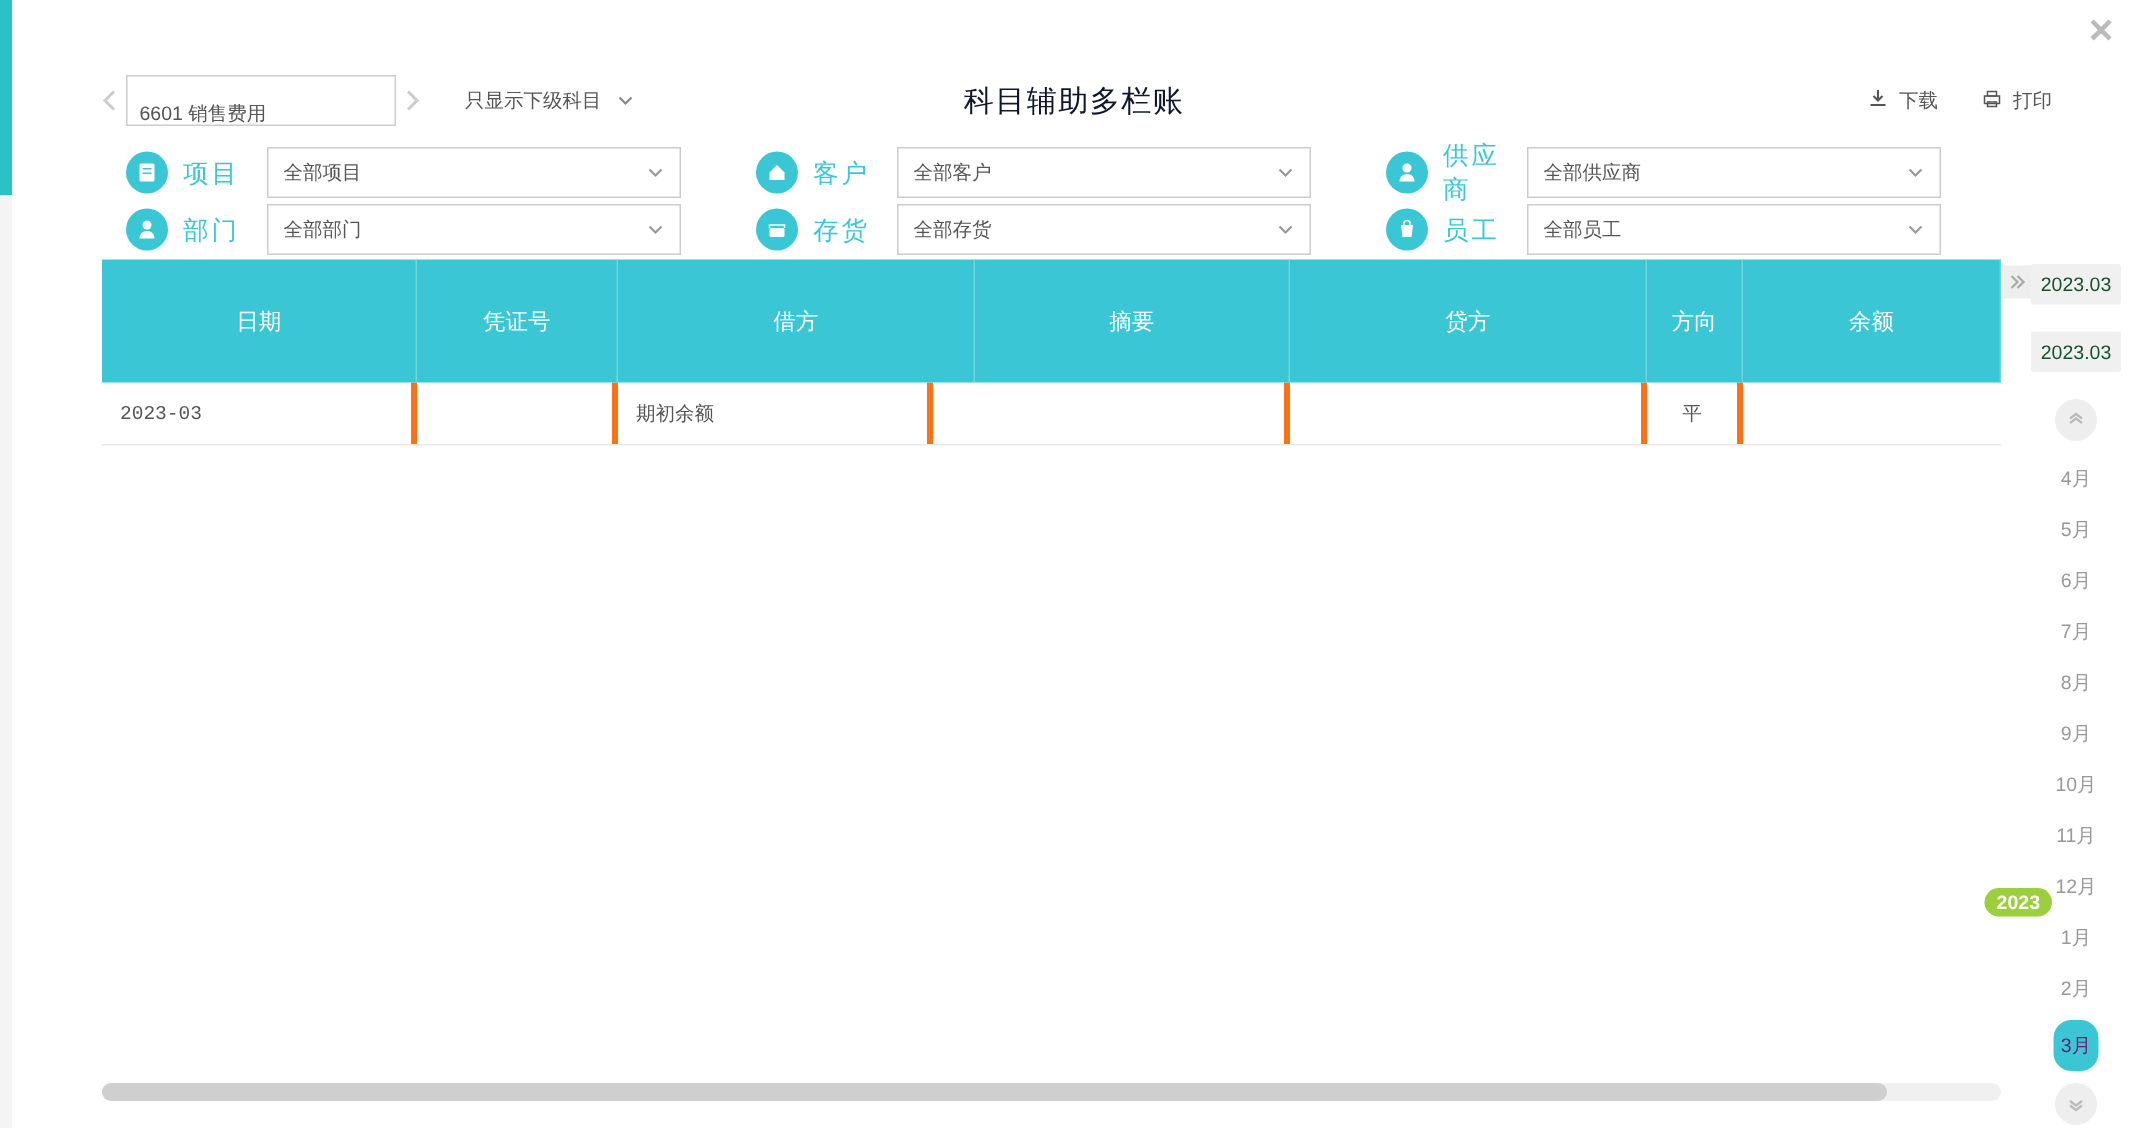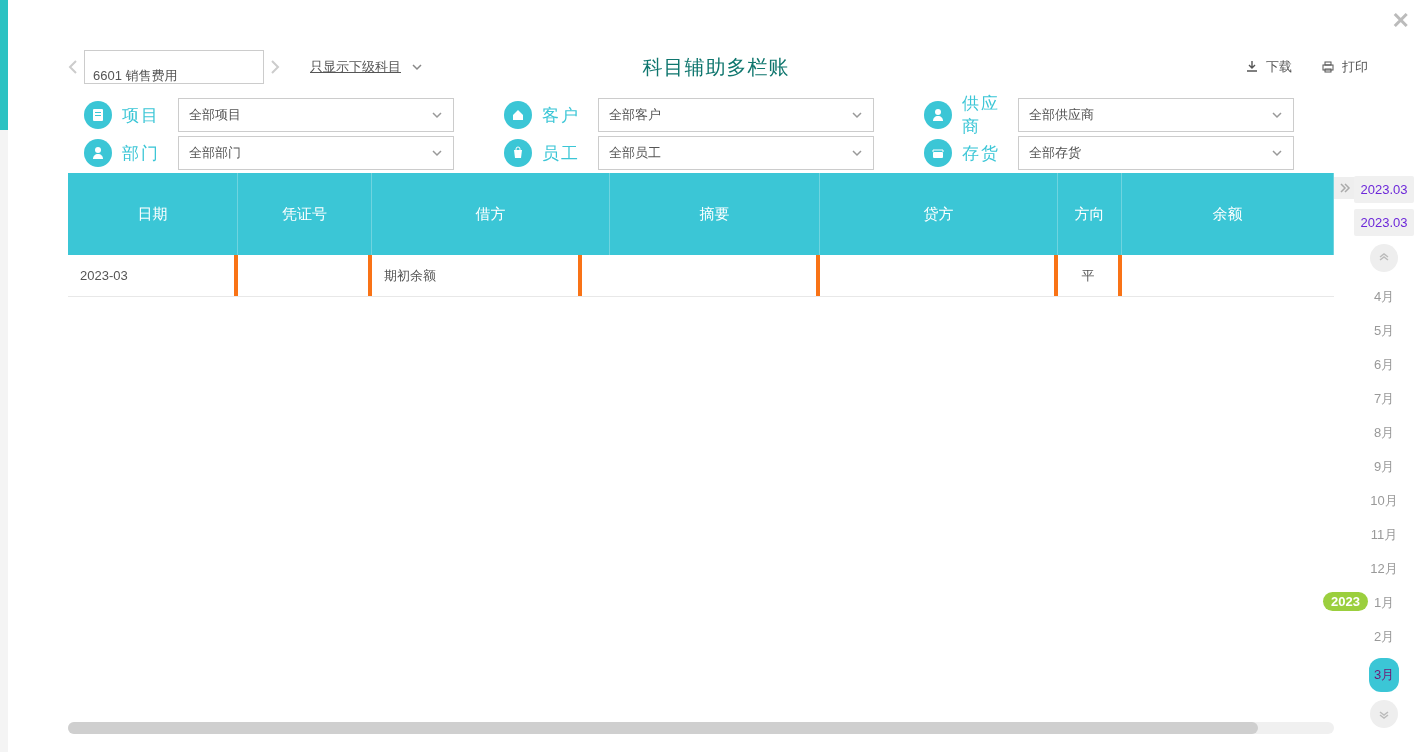--- a/index.html
+++ b/index.html
@@ -50,34 +50,34 @@
   padding: 16px 8px;
   color: #555;
   margin: 0 2px;
 }
 .display-mode {
   margin-left: 26px;
   display: flex; align-items: center;
   color: #555;
   cursor: pointer;
 }
-.display-mode span { margin-right: 10px; text-decoration: underline; }
+.display-mode span { margin-right: 10px; }
 .chev-down { width: 12px; height: 12px; }
 .page-title {
   position: absolute;
   left: 50%; transform: translateX(-50%);
-  font-size: 20px; color: #0f766e;
+  font-size: 20px; color: #0f172a;
   letter-spacing: 1px;
 }
 .top-actions {
   margin-left: auto;
   display: flex; align-items: center; gap: 28px;
 }
 .action-btn {
-  display: flex; align-items: center; gap: 6px;
+  display: flex; align-items: flex-start; gap: 6px;
   color: #555; cursor: pointer;
 }
 .action-btn svg { width: 16px; height: 16px; }
 
 .filters {
   position: absolute;
   top: 96px; left: 76px; right: 76px;
 }
 .filter-row {
   display: flex; align-items: center;
@@ -122,21 +122,21 @@
   align-items: center;
   font-size: 15px;
   position: relative;
 }
 .thead .th {
   display: flex; align-items: center; justify-content: center;
   height: 100%;
   border-right: 1px solid #6fd4df;
 }
 .thead .th:last-child { border-right: none; }
-.col-date   { width: 170px; }
+.col-date   { width: 210px; font-family: Liberation Mono, monospace; }
 .col-vno    { width: 134px; }
 .col-summ   { width: 210px; }
 .col-debit  { width: 238px; }
 .col-credit { width: 238px; }
 .col-dir    { width: 64px; }
 .col-bal    { flex: 1; text-align: center; }
 .more-chev {
   position: absolute; right: -22px; top: 4px;
   width: 22px; height: 22px;
   background: #eee;
@@ -171,25 +171,25 @@
 }
 
 .month-rail {
   position: absolute;
   right: 10px; top: 176px;
   width: 60px;
   text-align: center;
 }
 .date-badge {
   background: #f0f0f0;
-  color: #6d28d9;
+  color: #14532d;
   font-size: 13px;
   padding: 6px 4px;
   border-radius: 2px;
-  margin-bottom: 6px;
+  margin-bottom: 18px;
 }
 .rail-scroll {
   width: 28px; height: 28px; border-radius: 50%;
   background: #eee; color: #bbb;
   margin: 8px auto;
   display: flex; align-items: center; justify-content: center;
   cursor: pointer;
 }
 .rail-month {
   color: #999; font-size: 13px;
@@ -319,42 +319,42 @@
         <div class="select-box">
           <span>全部部门</span>
           <svg class="chev-down" viewBox="0 0 12 12">
               <path d="M2 4 L6 8 L10 4" stroke="#999" stroke-width="1.5" fill="none"></path>
             </svg>
         </div>
       </div>
       <div class="filter-group">
         <div class="round-icon">
             <svg viewBox="0 0 16 16">
+              <rect x="3" y="7" width="10" height="6" rx="1"></rect>
+              <path d="M3 7V5h10v2" fill="none" stroke="#fff"></path>
+            </svg>
+          </div>
+        <div class="filter-label">存货</div>
+        <div class="select-box">
+          <span>全部存货</span>
+          <svg class="chev-down" viewBox="0 0 12 12">
+              <path d="M2 4 L6 8 L10 4" stroke="#999" stroke-width="1.5" fill="none"></path>
+            </svg>
+        </div>
+      </div>
+      <div class="filter-group">
+        <div class="round-icon">
+            <svg viewBox="0 0 16 16">
               <path d="M4 5h8l-1 8H5z"></path>
               <path d="M6 5V4a2 2 0 014 0v1" fill="none" stroke="#fff"></path>
             </svg>
           </div>
         <div class="filter-label">员工</div>
         <div class="select-box">
           <span>全部员工</span>
-          <svg class="chev-down" viewBox="0 0 12 12">
-              <path d="M2 4 L6 8 L10 4" stroke="#999" stroke-width="1.5" fill="none"></path>
-            </svg>
-        </div>
-      </div>
-      <div class="filter-group">
-        <div class="round-icon">
-            <svg viewBox="0 0 16 16">
-              <rect x="3" y="7" width="10" height="6" rx="1"></rect>
-              <path d="M3 7V5h10v2" fill="none" stroke="#fff"></path>
-            </svg>
-          </div>
-        <div class="filter-label">存货</div>
-        <div class="select-box">
-          <span>全部存货</span>
           <svg class="chev-down" viewBox="0 0 12 12">
               <path d="M2 4 L6 8 L10 4" stroke="#999" stroke-width="1.5" fill="none"></path>
             </svg>
         </div>
       </div>
     </div>
   </div>
 
   <div class="table-wrap">
     <div class="thead">

